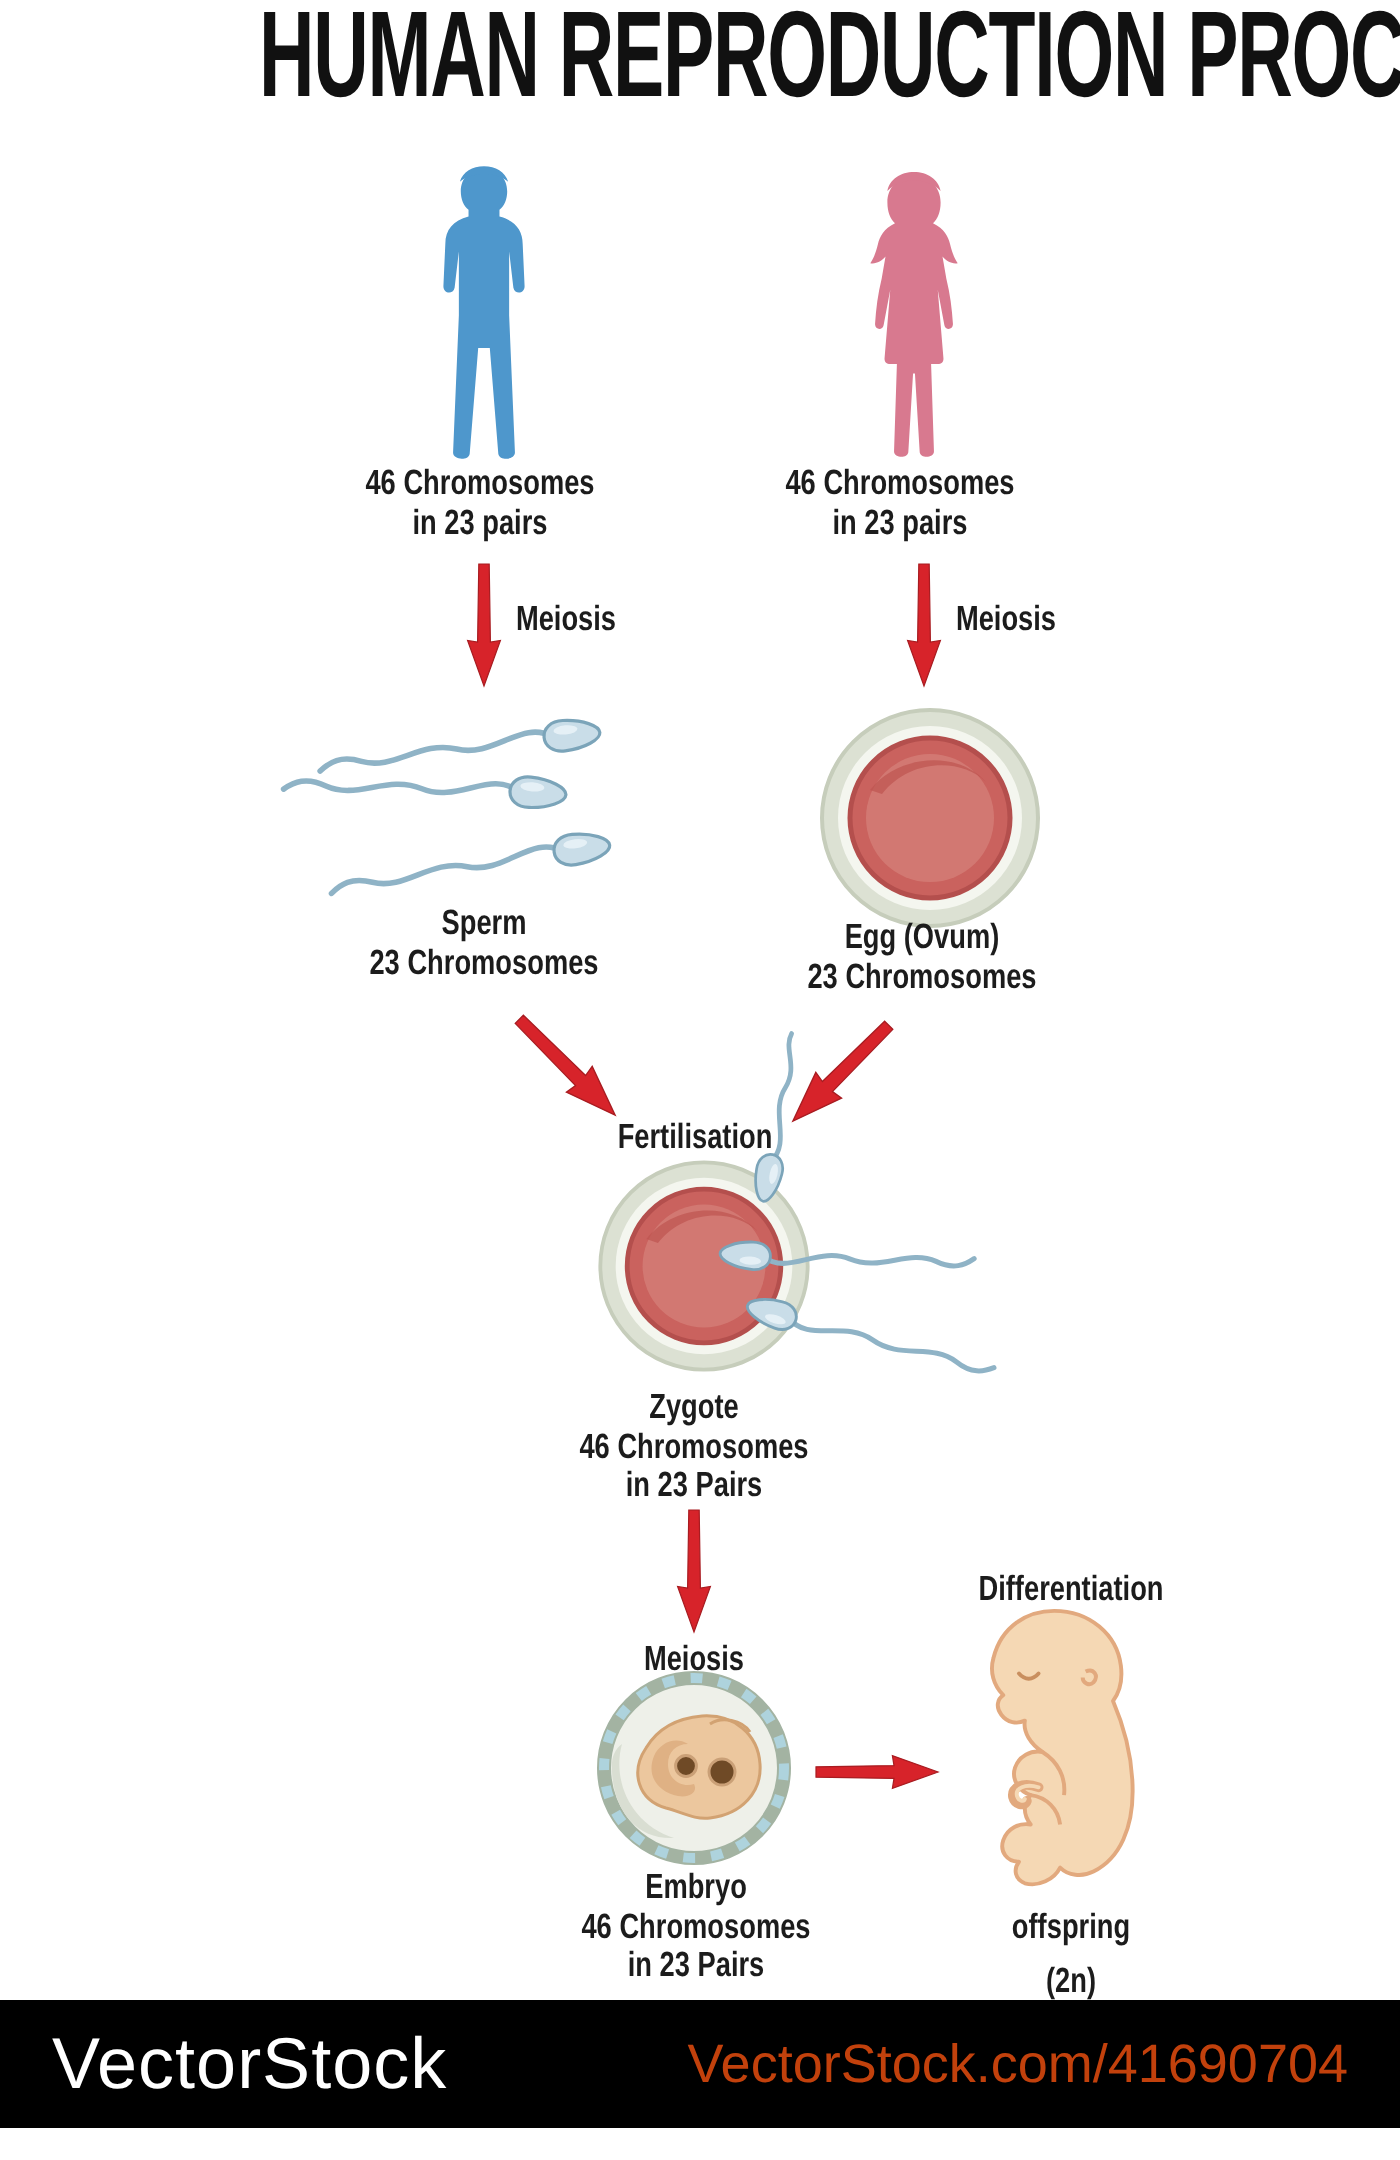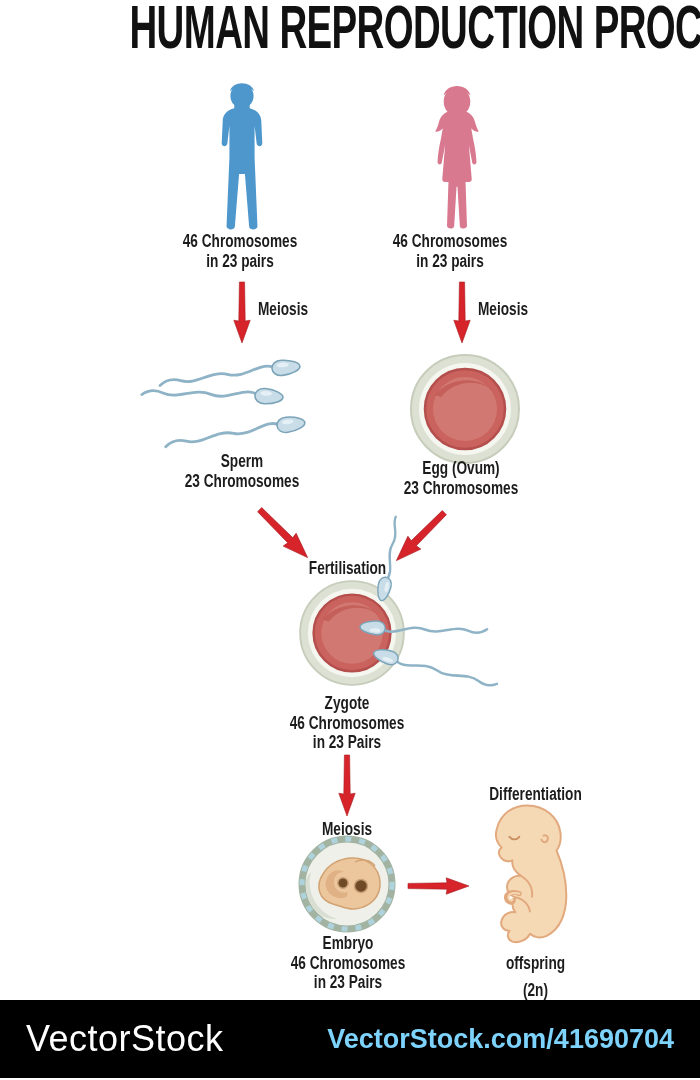--- a/index.html
+++ b/index.html
@@ -12,26 +12,26 @@
     position:absolute; top:-4px; left:0; width:700px; text-align:center;
     font-size:61px; font-weight:700; letter-spacing:-1px; line-height:1.02;
     color:#111; transform:scaleX(0.63); white-space:nowrap;
   }
   .lbl {
     position:absolute; text-align:center; font-weight:700; font-size:17.5px;
     line-height:19.5px; color:#1c1c1c; transform:scaleX(0.78); white-space:nowrap;
   }
   .arrow { position:absolute; }
   .footer {
-    position:absolute; left:0; top:1000px; width:700px; height:78px;
+    position:absolute; left:0; top:1000px; width:700px; height:64px;
     background:#000000; display:flex; align-items:center;
     justify-content:space-between; padding:0 26px; box-sizing:border-box;
   }
   .brand  { color:#ffffff; font-size:36px; font-weight:400; letter-spacing:0.5px; }
-  .credit { color:#7dd3fc; font-size:27px; font-weight:700; }
+  .credit { color:#c2410c; font-size:27px; font-weight:400; }
   svg { display:block; overflow:visible; }
 </style>
 </head>
 <body>
 
 <div class="canvas">
 
   <svg width="0" height="0" style="position:absolute" aria-hidden="true">
     <defs>
       <g id="sperm">

